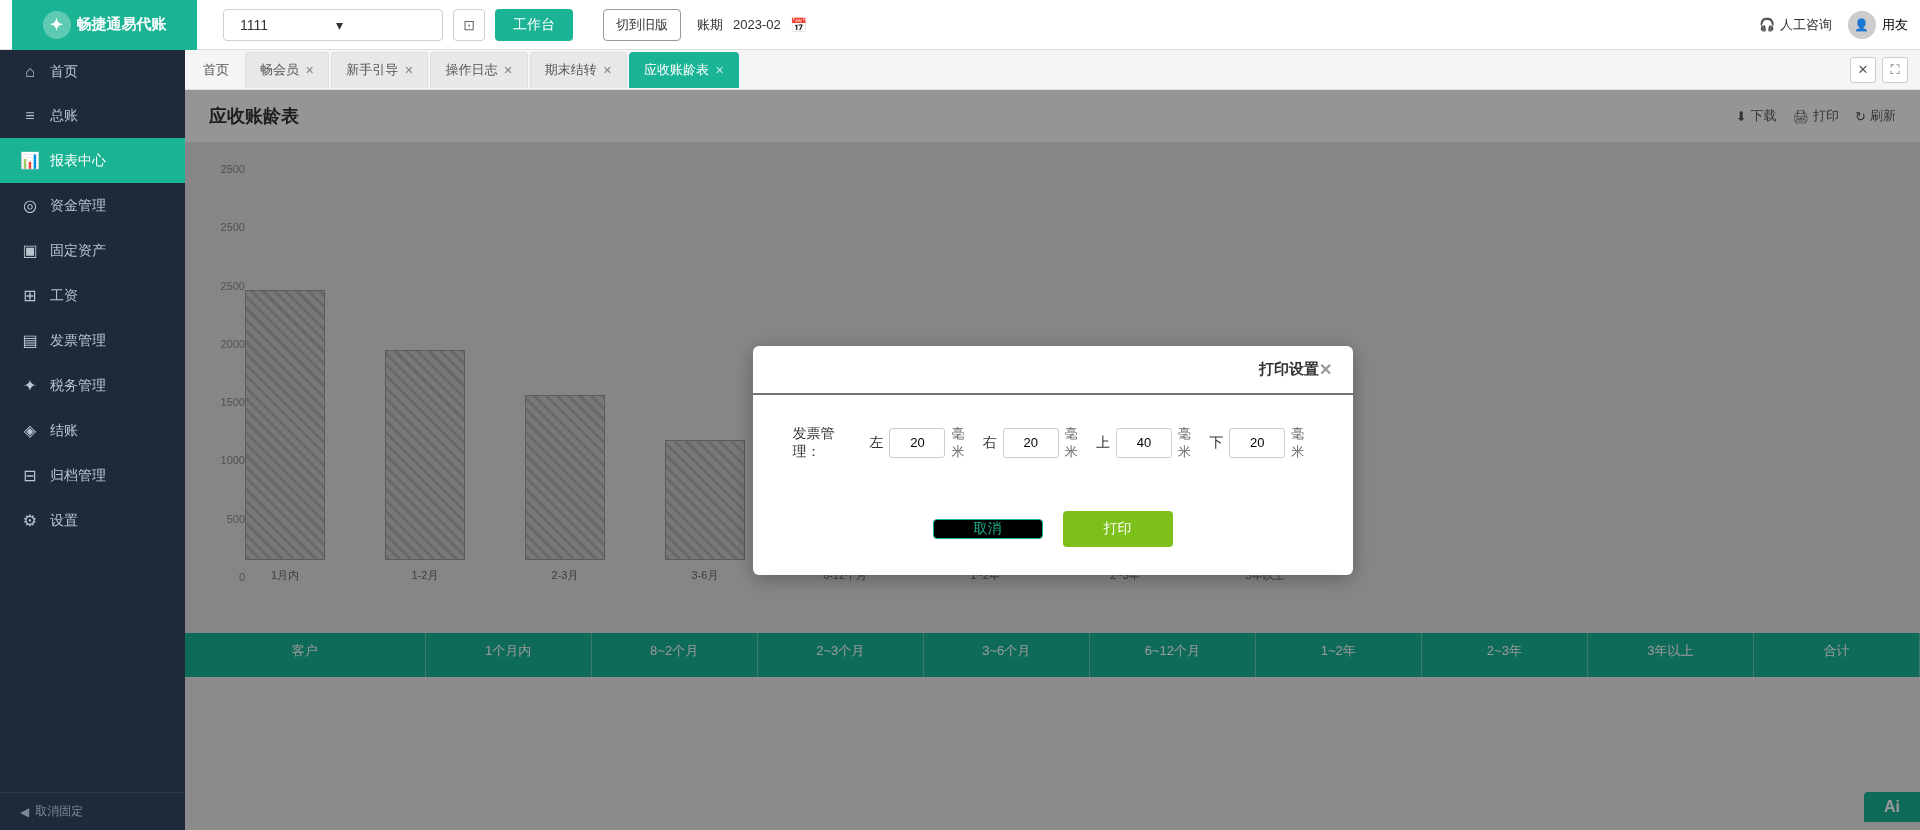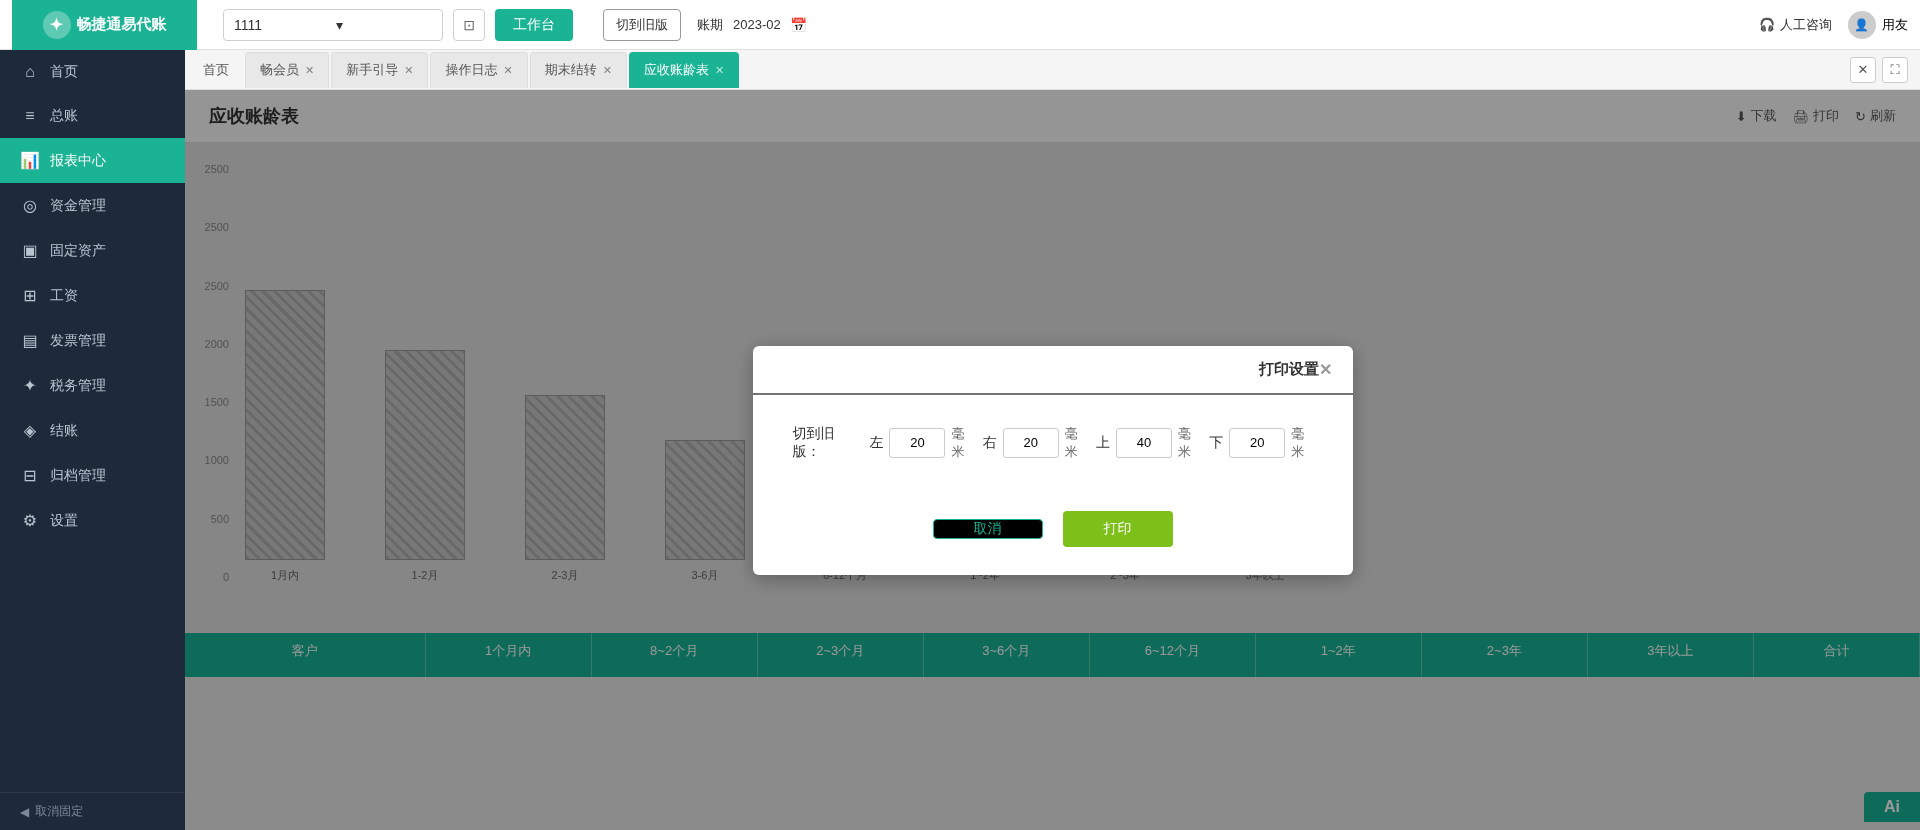--- a/index.html
+++ b/index.html
@@ -32,21 +32,21 @@
       width: 28px; height: 28px;
       background: rgba(255,255,255,0.3);
       border-radius: 50%;
       display: flex; align-items: center; justify-content: center;
       font-size: 16px;
     }
     .company-select {
       display: flex; align-items: center; gap: 6px;
       border: 1px solid #d0d0d0;
       border-radius: 4px;
-      padding: 4px 10px;
+      padding: 4px 16px;
       min-width: 220px;
       height: 32px;
       cursor: pointer;
       background: #fff;
     }
     .company-select span { flex: 1; color: #333; font-size: 14px; }
     .dropdown-icon { color: #999; font-size: 11px; }
     .copy-btn {
       width: 32px; height: 32px;
       border: 1px solid #d0d0d0;
@@ -243,21 +243,21 @@
       background: #e0e0e0;
       flex: 1;
       position: relative;
       min-height: 420px;
       display: flex; align-items: flex-end;
       padding: 20px 40px 50px 60px;
       overflow: hidden;
     }
     .chart-y-axis {
       position: absolute;
-      left: 4px;
+      left: 20px;
       top: 20px;
       bottom: 50px;
       display: flex;
       flex-direction: column;
       justify-content: space-between;
       color: #888; font-size: 11px;
       width: 40px; text-align: right;
     }
     .chart-bars {
       display: flex;
@@ -591,21 +591,21 @@
       </div>
 
       <div class="modal-overlay">
         <div class="modal">
           <div class="modal-header">
             <span>打印设置</span>
             <span class="modal-close">✕</span>
           </div>
           <div class="modal-body">
             <div class="margin-row">
-              <span class="margin-label">切到旧版：</span>
+              <span class="margin-label">发票管理：</span>
               <div class="margin-group">
                 <span>左</span>
                 <input class="margin-input" type="text" value="20" style="">
                 <span class="margin-unit">毫米</span>
               </div>
               <div class="margin-group">
                 <span>右</span>
                 <input class="margin-input" type="text" value="20" style="">
                 <span class="margin-unit">毫米</span>
               </div>

